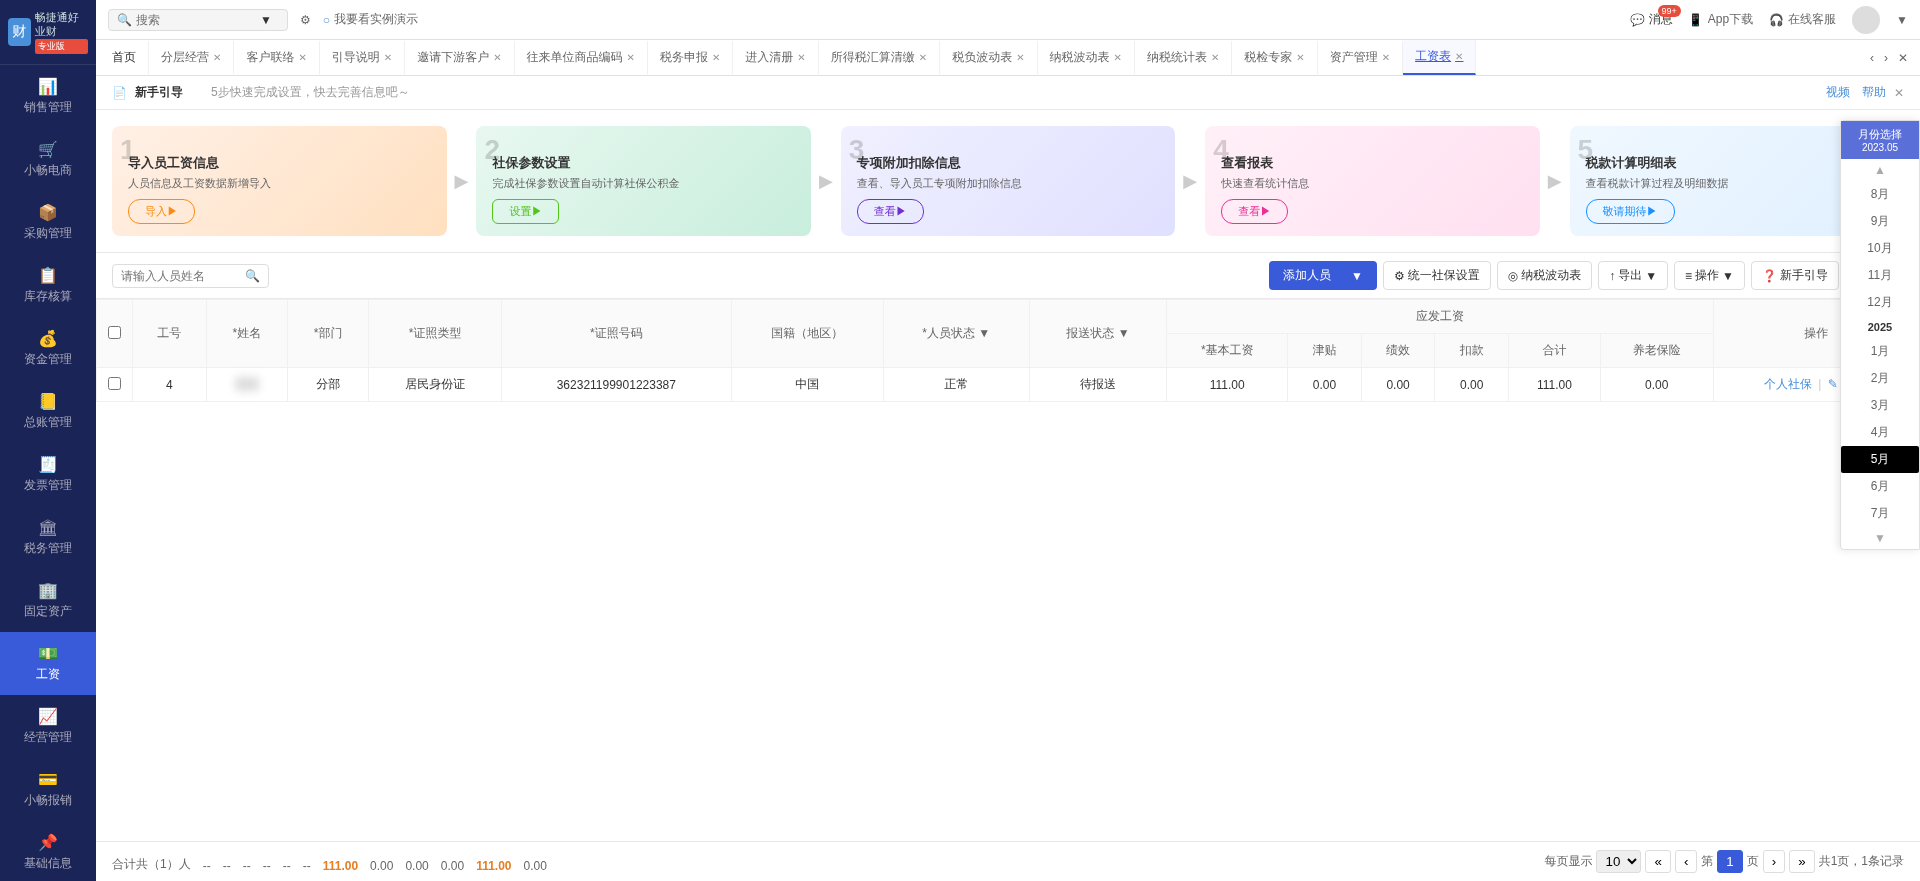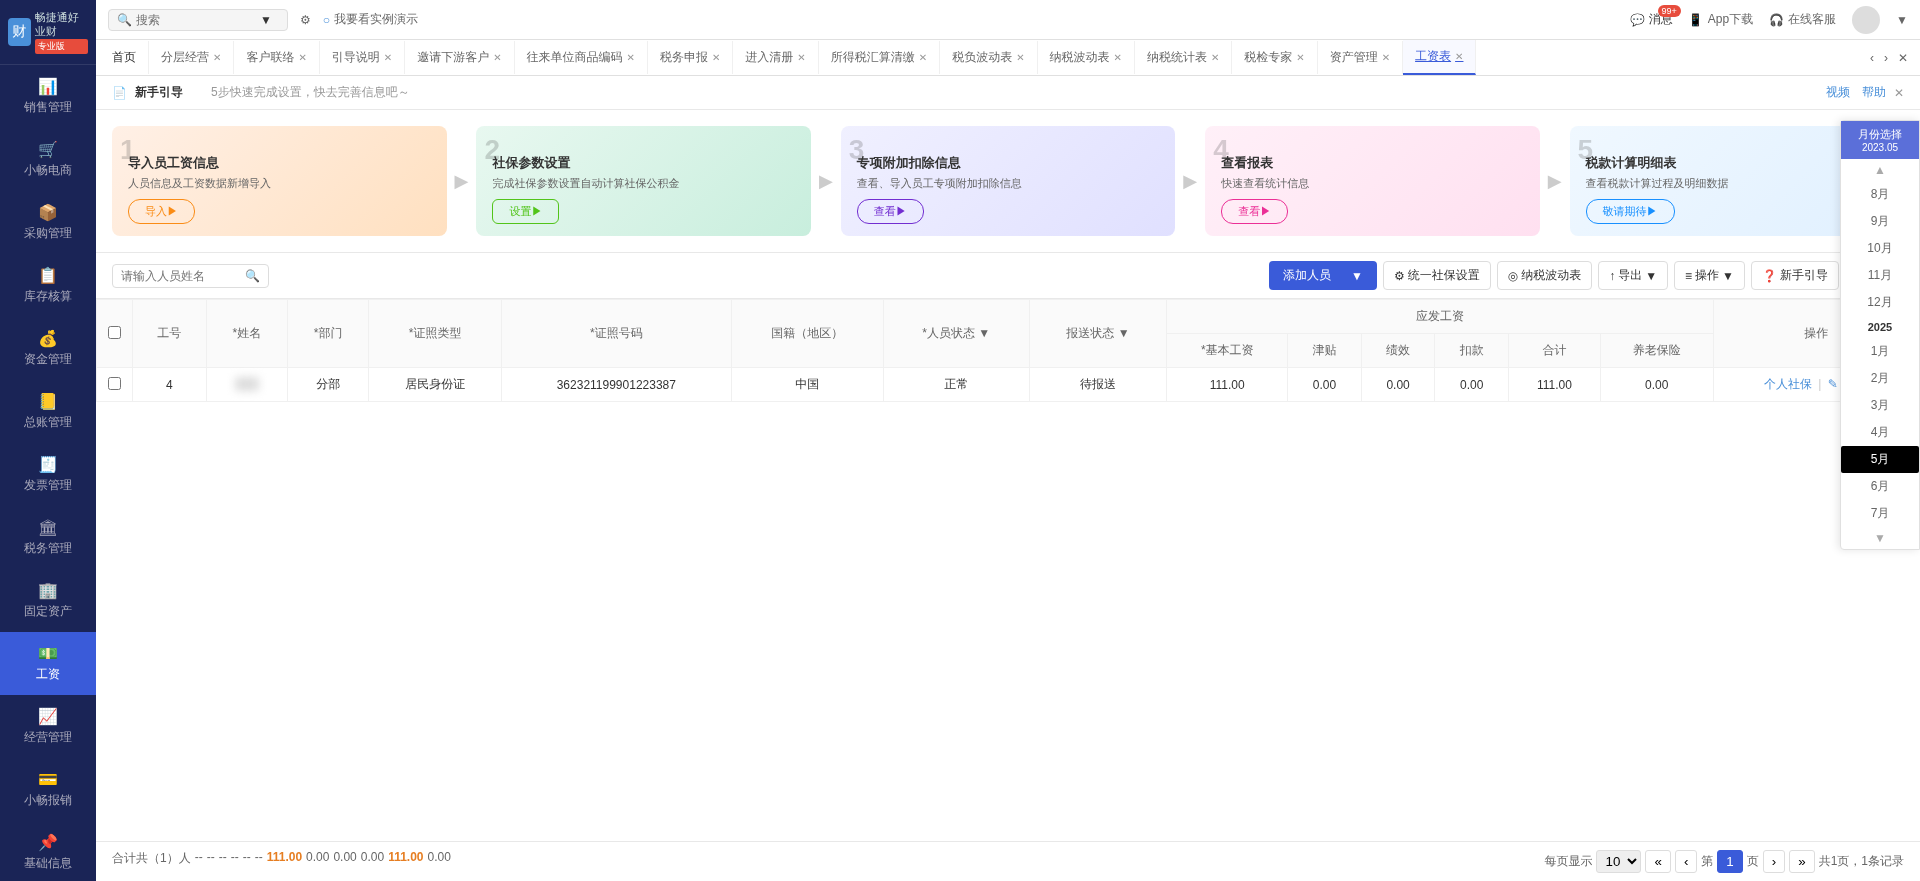--- a/index.html
+++ b/index.html
@@ -89,21 +89,21 @@
     
     .table-container { background: #fff; flex: 1; overflow: auto; }
     .salary-table { width: 100%; border-collapse: collapse; font-size: 12px; }
     .salary-table th { background: #fafafa; padding: 8px 10px; border: 1px solid #f0f0f0; color: #666; font-weight: normal; text-align: center; white-space: nowrap; }
     .salary-table td { padding: 8px 10px; border: 1px solid #f0f0f0; text-align: center; white-space: nowrap; }
     .th-group { background: #fff7e6; text-align: center; }
     .salary-table .checkbox-col { width: 36px; }
     .action-link { color: #4a90d9; cursor: pointer; text-decoration: none; }
 
     
-    .table-footer { background: #fff; padding: 8px 16px; display: flex; align-items: flex-start; gap: 4px; border-top: 1px solid #e8e8e8; font-size: 12px; color: #666; }
+    .table-footer { background: #fff; padding: 8px 16px; display: flex; align-items: flex-end; gap: 12px; border-top: 1px solid #e8e8e8; font-size: 12px; color: #666; }
     .pagination { margin-left: auto; display: flex; align-items: center; gap: 4px; }
     .page-btn { border: 1px solid #ddd; background: #fff; padding: 3px 8px; cursor: pointer; border-radius: 3px; }
     .page-btn.active { background: #3a5bd9; color: #fff; border-color: #3a5bd9; }
 
     
     .month-picker-panel { position: fixed; right: 0; top: 120px; background: #fff; border: 1px solid #e0e0e0; border-radius: 4px 0 0 4px; width: 80px; box-shadow: -2px 0 8px rgba(0,0,0,0.1); z-index: 100; }
     .month-picker-header { background: #5b6fd9; color: #fff; padding: 6px 8px; text-align: center; font-size: 11px; display: flex; align-items: center; justify-content: space-between; flex-direction: column; }
     .month-list { }
     .month-item { padding: 5px 8px; text-align: center; cursor: pointer; font-size: 12px; color: #666; }
     .month-item.active { background: #000000; color: #fff; border-radius: 2px; }

